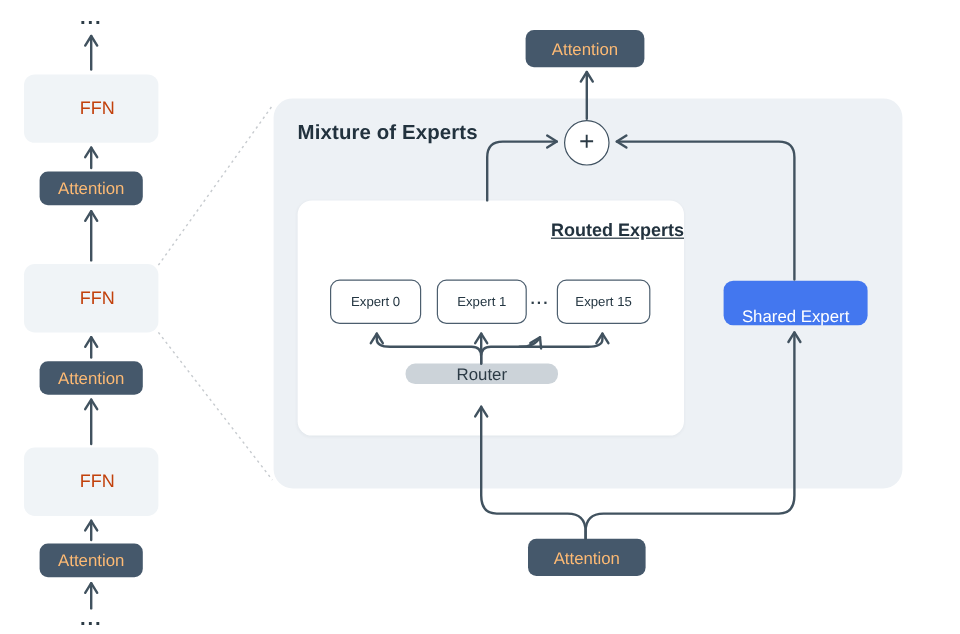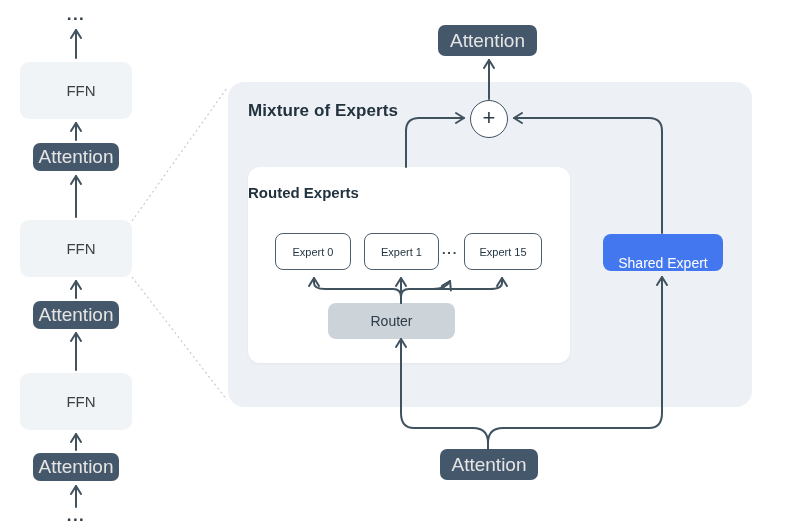--- a/index.html
+++ b/index.html
@@ -8,26 +8,26 @@
     --moe-background:#edf1f5;
     --router-gray:#ccd3d9;
     --shared-expert-blue:#4377ef;
     --line:#41525f;
     --text-dark:#22323e;
   }
   html,body{margin:0;padding:0;background:#ffffff;}
   body{font-family:"Liberation Sans", sans-serif;}
   .canvas{position:relative;width:800px;height:528px;background:#ffffff;overflow:hidden;}
   .box{position:absolute;display:flex;align-items:center;justify-content:center;box-sizing:border-box;white-space:nowrap;}
-  .dark{background:var(--attention-dark);color:#e5e5e5;border-radius:7px;font-size:19px;text-align:right;}
-  .ffn{background:var(--ffn-light);color:#404040;border-radius:9px;font-size:15px;padding-left:10px;}
+  .dark{background:var(--attention-dark);color:#fdba74;border-radius:7px;font-size:14px;text-align:right;}
+  .ffn{background:var(--ffn-light);color:#c2410c;border-radius:9px;font-size:15px;padding-left:10px;}
   .moe-panel{position:absolute;left:228px;top:82px;width:524px;height:325px;background:var(--moe-background);border-radius:16px;}
   .moe-title{position:absolute;left:20px;top:19px;font-size:17px;font-weight:bold;color:var(--text-dark);letter-spacing:.1px;}
   .routed-panel{position:absolute;left:20px;top:85px;width:322px;height:196px;background:#ffffff;border-radius:12px;box-shadow:0 1px 3px rgba(20,40,60,.05);}
-  .routed-title{position:absolute;left:0;top:17px;width:100%;text-align:left;font-size:15px;font-weight:bold;color:var(--text-dark);}
+  .routed-title{position:absolute;left:0;top:17px;width:100%;text-align:right;font-size:15px;font-weight:bold;color:var(--text-dark);text-decoration:underline;}
   .expert{background:#ffffff;border:1.5px solid #4c5e6e;border-radius:8px;font-size:11px;color:#243642;}
   .router{background:var(--router-gray);border-radius:8px;font-size:14px;color:#2c3b46;}
   .shared{background:var(--shared-expert-blue);border-radius:8px;color:#ffffff;font-size:14px;align-items:flex-end;}
   .plus-node{position:absolute;left:242px;top:18px;width:38px;height:38px;border-radius:50%;background:#ffffff;border:1.7px solid #3f5160;box-sizing:border-box;display:flex;align-items:center;justify-content:center;}
   .plus-glyph{font-size:22px;font-weight:500;color:#2c3b46;margin-top:-2px;}
   .dots{position:absolute;font-weight:bold;font-size:17px;letter-spacing:1.5px;color:#2c3b46;transform:translate(-50%,-50%);}
   .dots-small{position:absolute;font-weight:bold;font-size:13px;letter-spacing:1px;color:#2c3b46;transform:translate(-50%,-50%);}
   svg.lines{position:absolute;left:0;top:0;pointer-events:none;}
 </style>
 </head>
@@ -71,21 +71,21 @@
       <div class="box expert" style="left:27px;top:66px;width:76px;height:37px;">
         <span>Expert 0</span>
       </div>
       <div class="box expert" style="left:116px;top:66px;width:75px;height:37px;">
         <span>Expert 1</span>
       </div>
       <div class="dots-small" style="left:202px;top:85px;">···</div>
       <div class="box expert" style="left:216px;top:66px;width:78px;height:37px;text-align:center;">
         <span>Expert 15</span>
       </div>
-      <div class="box router" style="left:80px;top:136px;width:127px;height:36px;text-align:center;">
+      <div class="box router" style="left:90px;top:136px;width:127px;height:17px;text-align:center;">
         <span>Router</span>
       </div>
     </div>
 
     <div class="box shared" style="left:375px;top:152px;width:120px;height:37px;">
       <span>Shared Expert</span>
     </div>
 
     <div class="plus-node">
       <span class="plus-glyph">+</span>

